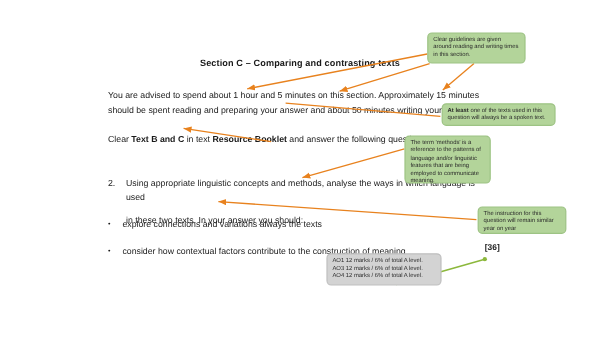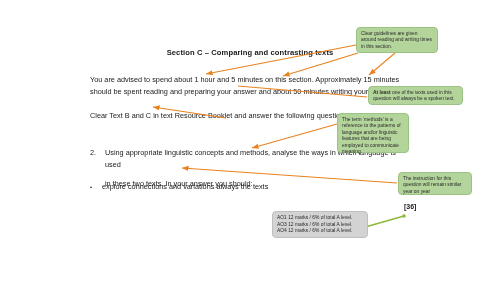--- a/index.html
+++ b/index.html
@@ -43,21 +43,21 @@
     letter-spacing: 0.1px;
     z-index: 2;
   }
   .para {
     position: absolute;
     font-size: 7.3px;
     color: #1a1a1a;
     line-height: 11.5px;
     z-index: 2;
   }
-  .para b { font-weight: normal; }
+  .para b { font-weight: bold; }
 
   #para-timing {
     left: 90px;
     top: 74px;
     width: 330px;
   }
   #para-read {
     left: 90px;
     top: 110px;
     width: 300px;
@@ -223,20 +223,24 @@
       <span>Using appropriate linguistic concepts and methods, analyse the ways in which language  is used</span>
     </div>
     <div class="q-cont">in these two texts. In your answer you should:</div>
   </div>
 
   <div id="bullet-list">
     <div class="bullet-row">
       <span class="bullet-dot">•</span>
       <span>explore connections and variations always the texts</span>
     </div>
+    <div class="bullet-row">
+      <span class="bullet-dot">•</span>
+      <span>consider how contextual factors contribute to the construction of meaning</span>
+    </div>
   </div>
 
   <div id="marks">[36]</div>
 
   <div class="callout" id="callout-timing">Clear guidelines are given around reading and writing times in this section.</div>
 
   <div class="callout" id="callout-spoken"><b>At least</b><span> one of the texts used in this question will always be  a spoken text.</span></div>
 
   <div class="callout" id="callout-methods">The term ‘methods’ is a reference to the patterns of language and/or linguistic features that are being employed to communicate meaning.</div>
 

